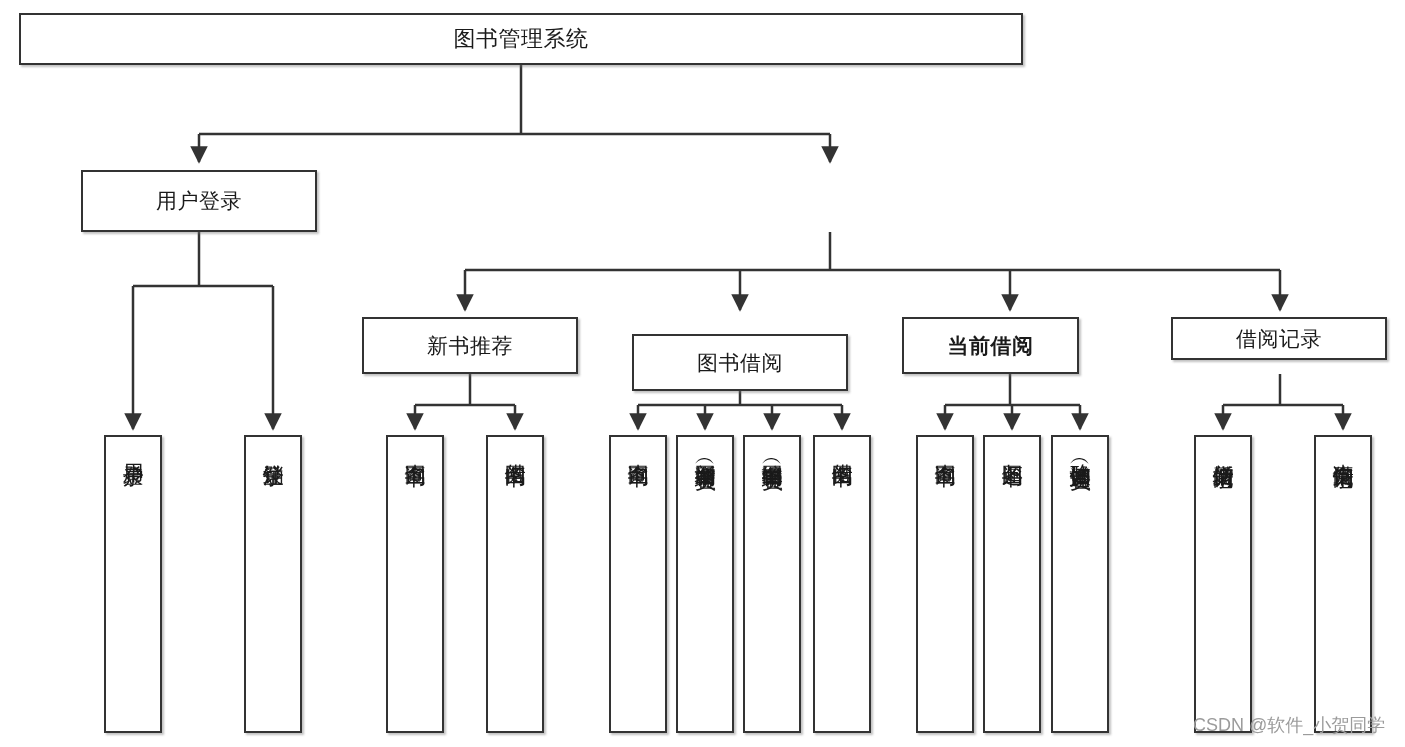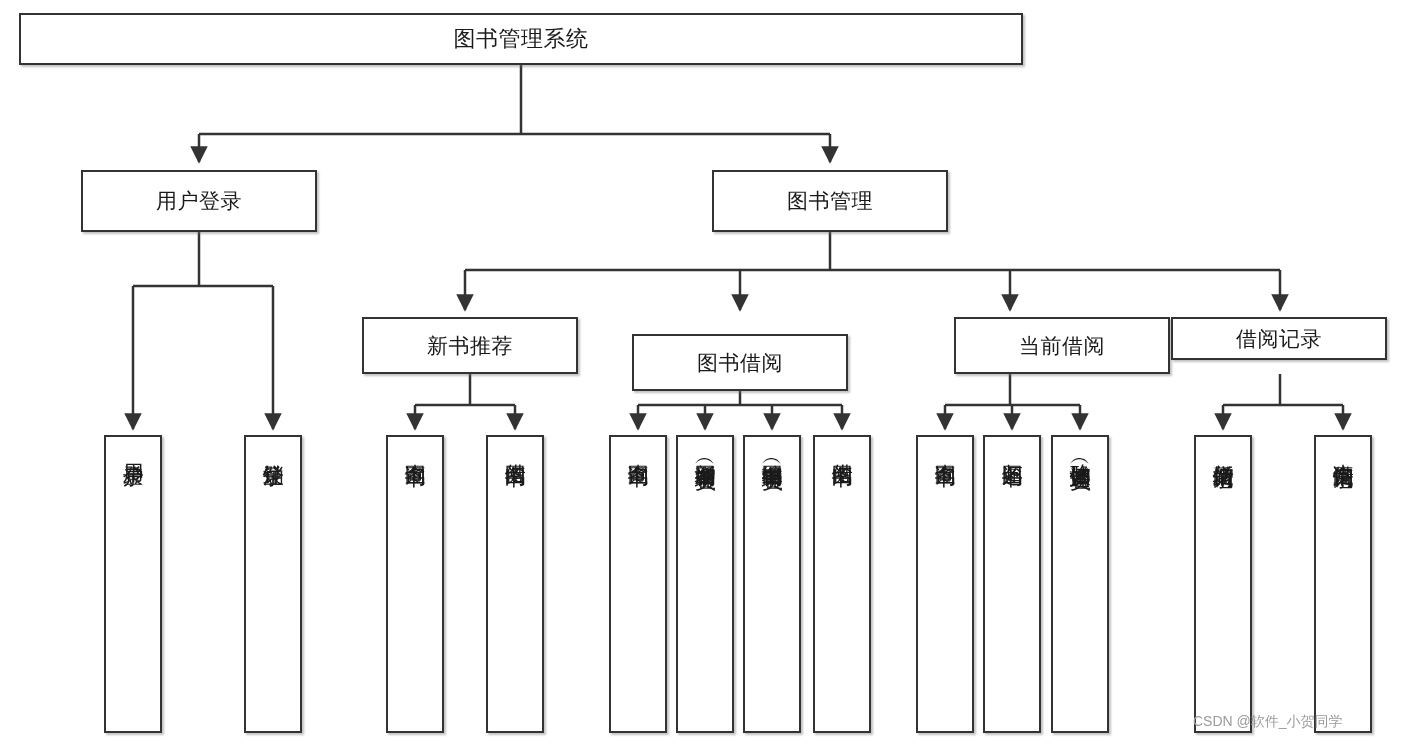--- a/index.html
+++ b/index.html
@@ -63,21 +63,21 @@
     text-orientation: upright;
     font-size: 21px;
     line-height: 1.25;
     letter-spacing: 1px;
     white-space: nowrap;
   }
   #watermark {
     position: absolute;
     left: 1193px;
     top: 713px;
-    font-size: 14px;
+    font-size: 18px;
     color: #9b9b9b;
     white-space: nowrap;
     z-index: 6;
     font-family: "Liberation Sans", "DejaVu Sans", sans-serif;
   }
 </style>
 </head>
 <body>
 
 <div id="diagram-root">
@@ -133,33 +133,30 @@
   </svg>
 
   <div class="node horiz root" style="left:19px; top:13px; width:1004px; height:52px;">
     <span class="node-label">图书管理系统</span>
   </div>
 
   <div class="node horiz" style="left:81px; top:170px; width:236px; height:62px;">
     <span class="node-label">用户登录</span>
   </div>
 
-  <div class="node horiz" style="left:712px; top:170px; width:236px; height:62px;">
-    <span class="node-label">图书管理</span>
-  </div>
 
   <div class="node horiz" style="left:362px; top:317px; width:216px; height:57px;">
     <span class="node-label">新书推荐</span>
   </div>
 
   <div class="node horiz" style="left:632px; top:334px; width:216px; height:57px;">
     <span class="node-label">图书借阅</span>
   </div>
 
-  <div class="node horiz" style="left:954px; top:317px; width:216px; height:57px;">
+  <div class="node horiz" style="left:902px; top:317px; width:177px; height:57px;font-weight:bold;">
     <span class="node-label">当前借阅</span>
   </div>
 
   <div class="node horiz" style="left:1171px; top:317px; width:216px; height:43px;">
     <span class="node-label">借阅记录</span>
   </div>
 
   <div class="node vert" style="left:104px; top:435px; width:58px; height:298px;">
     <span class="node-label">用户登录</span>
   </div>

